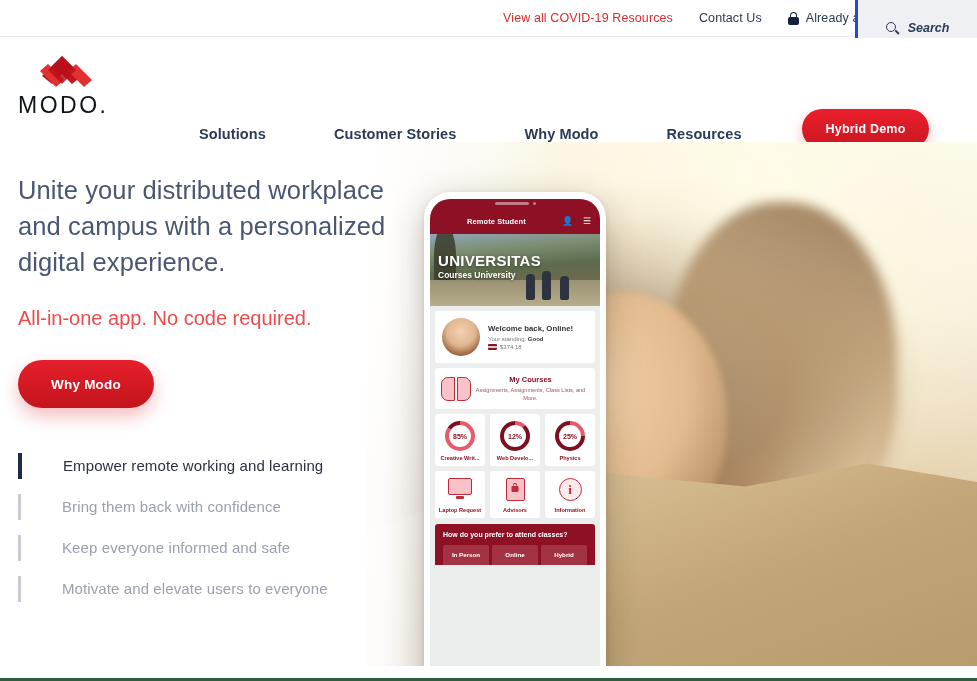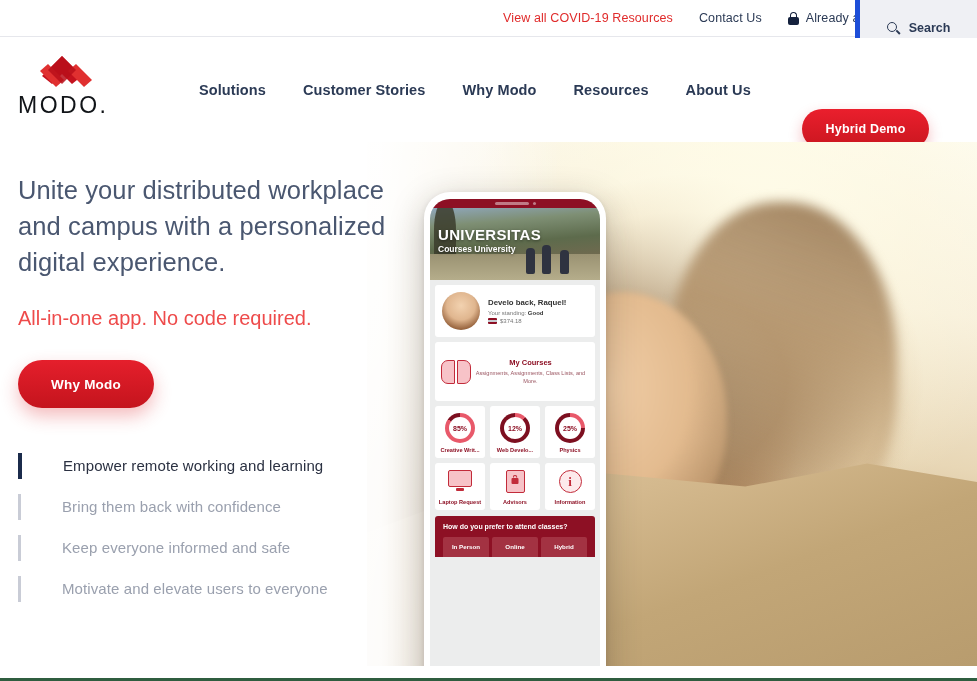--- a/index.html
+++ b/index.html
@@ -21,38 +21,38 @@
   .utility-links { display:flex; align-items:center; gap:26px; padding-right:20px; }
   .u-link { font-size:12.5px; color:#2b3a55; text-decoration:none; white-space:nowrap; cursor:pointer; letter-spacing:.1px; }
   .u-link.red { color:#e02b2b; }
   .u-link.lock { display:flex; align-items:center; gap:7px; }
   .lock-icon { display:inline-block; width:11px; height:13px; position:relative; }
   .lock-icon .body { position:absolute; bottom:0; left:0; width:11px; height:8px; background:#14213d; border-radius:2px; }
   .lock-icon .shackle { position:absolute; top:0; left:2.2px; width:6.6px; height:6px; border:1.8px solid #14213d; border-bottom:none; border-radius:4px 4px 0 0; }
 
   .search-block {
     position:absolute; top:0; right:0; width:122px; height:56px;
-    background:#eff0f4; border-left:5px solid #1d4ed8;
-    display:flex; align-items:center; justify-content:center; gap:9px; cursor:pointer;
+    background:#eff0f4; border-left:3px solid #1d4ed8;
+    display:flex; align-items:center; justify-content:center; gap:9px; cursor:pointer;font-style:italic;
   }
   .search-label { font-size:12.5px; color:#2b3a55; font-weight:600; }
   .mag { width:13px; height:13px; position:relative; display:inline-block; }
   .mag .ring { position:absolute; top:0; left:0; width:10px; height:10px; border:1.6px solid #2b3a55; border-radius:50%; }
   .mag .handle { position:absolute; bottom:0px; right:0px; width:5px; height:1.6px; background:#2b3a55; transform:rotate(45deg); transform-origin:right center; }
 
   
   .main-nav {
     position:absolute; top:38px; left:0; width:977px; height:104px;
     background:#fff; display:flex; align-items:center;
   }
   .logo { position:absolute; left:18px; top:16px; width:120px; cursor:pointer; }
   .logo-mark { position:relative; width:72px; height:34px; margin:0 auto 4px 8px; }
   .logo-word { font-size:23px; font-weight:400; letter-spacing:2.5px; color:#111418; font-family:"Liberation Sans", sans-serif; }
 
-  .nav-links { position:absolute; left:199px; top:0; height:104px; display:flex; align-items:center; gap:37px; }
+  .nav-links { position:absolute; left:199px; top:0; height:104px; display:flex; align-items:flex-end; gap:68px; }
   .nav-link { font-size:14.5px; color:#2b3a55; font-weight:600; text-decoration:none; cursor:pointer; white-space:nowrap; letter-spacing:.1px; }
 
   .btn-demo {
     position:absolute; right:48px; top:71px; width:127px; height:40px; border:none;
     border-radius:22px; color:#fff; font-size:12.5px; font-weight:700; letter-spacing:.2px;
     background:linear-gradient(180deg,#ea1f2d 0%,#c9161f 100%);
     box-shadow:0 6px 14px rgba(216,28,38,.28); cursor:pointer;
     font-family:"Liberation Sans", sans-serif;
   }
 
@@ -137,21 +137,21 @@
 
   .ph-card { background:#fff; margin:5px 5px 0 5px; border-radius:3px; padding:7px 7px; display:flex; align-items:center; gap:8px; }
   .ph-avatar { width:38px; height:38px; border-radius:50%; flex:0 0 auto;
     background:radial-gradient(circle at 50% 36%, #f2d2b0 0%, #e0b68f 46%, #9d6a44 74%, #6d4527 100%); }
   .ph-welcome { font-size:7.8px; color:#333; font-weight:600; }
   .ph-standing { font-size:6px; color:#777; margin-top:2.5px; }
   .ph-standing b { color:#333; }
   .ph-balance { font-size:6px; color:#777; margin-top:2px; display:flex; align-items:center; gap:3px; }
   .card-chip { width:9px; height:6px; border-radius:1px; background:linear-gradient(180deg,#8d1024 0 34%,#c9ccd2 34% 66%,#8d1024 66% 100%); }
 
-  .ph-courses { background:#fff; margin:5px 5px 0 5px; border-radius:3px; padding:16px 6px; display:flex; align-items:center; gap:1px; }
+  .ph-courses { background:#fff; margin:5px 5px 0 5px; border-radius:3px; padding:7px 6px; display:flex; align-items:center; gap:1px; }
   .book { width:30px; height:24px; position:relative; flex:0 0 auto; }
   .book .half { position:absolute; top:0; width:14px; height:24px; border:1.6px solid #c22b3a; background:#f7c3c8; }
   .book .l { left:0; border-radius:7px 1px 1px 7px; }
   .book .r { right:0; border-radius:1px 7px 7px 1px; }
   .courses-txt { flex:1; text-align:center; }
   .courses-title { font-size:7.5px; font-weight:700; color:#8d1024; }
   .courses-sub { font-size:5.6px; color:#9a5560; line-height:8px; margin-top:2px; }
 
   .ph-grid { display:flex; gap:5px; margin:5px 5px 0 5px; }
   .ph-tile { flex:1; background:#fff; border-radius:3px; padding:7px 2px 5px; text-align:center; }
@@ -262,35 +262,40 @@
     </div>
 
     <div class="phone">
       <div class="phone-screen">
 
         <div class="notch-row">
           <span class="notch-pill"></span>
             <span class="notch-dot"></span>
         </div>
 
+        <div class="ph-header">
+          <span class="ph-title">Remote Student</span>
+          <span class="ph-icon">👤</span>
+          <span class="ph-icon">☰</span>
+        </div>
 
         <div class="ph-hero">
           <span class="tree"></span>
           <span class="path"></span>
           <span class="p1"></span>
             <span class="p2"></span>
             <span class="p3"></span>
           <span class="ph-univ">UNIVERSITAS</span>
           <span class="ph-univ-sub">Courses University</span>
         </div>
 
         <div class="ph-card">
           <span class="ph-avatar"></span>
           <span>
-            <div class="ph-welcome">Develo back, Raquel!</div>
+            <div class="ph-welcome">Welcome back, Online!</div>
             <div class="ph-standing">
               <span>Your standing:</span>
               <b>Good</b>
             </div>
             <div class="ph-balance">
               <span class="card-chip"></span>
               <span>$374.18</span>
             </div>
           </span>
         </div>

